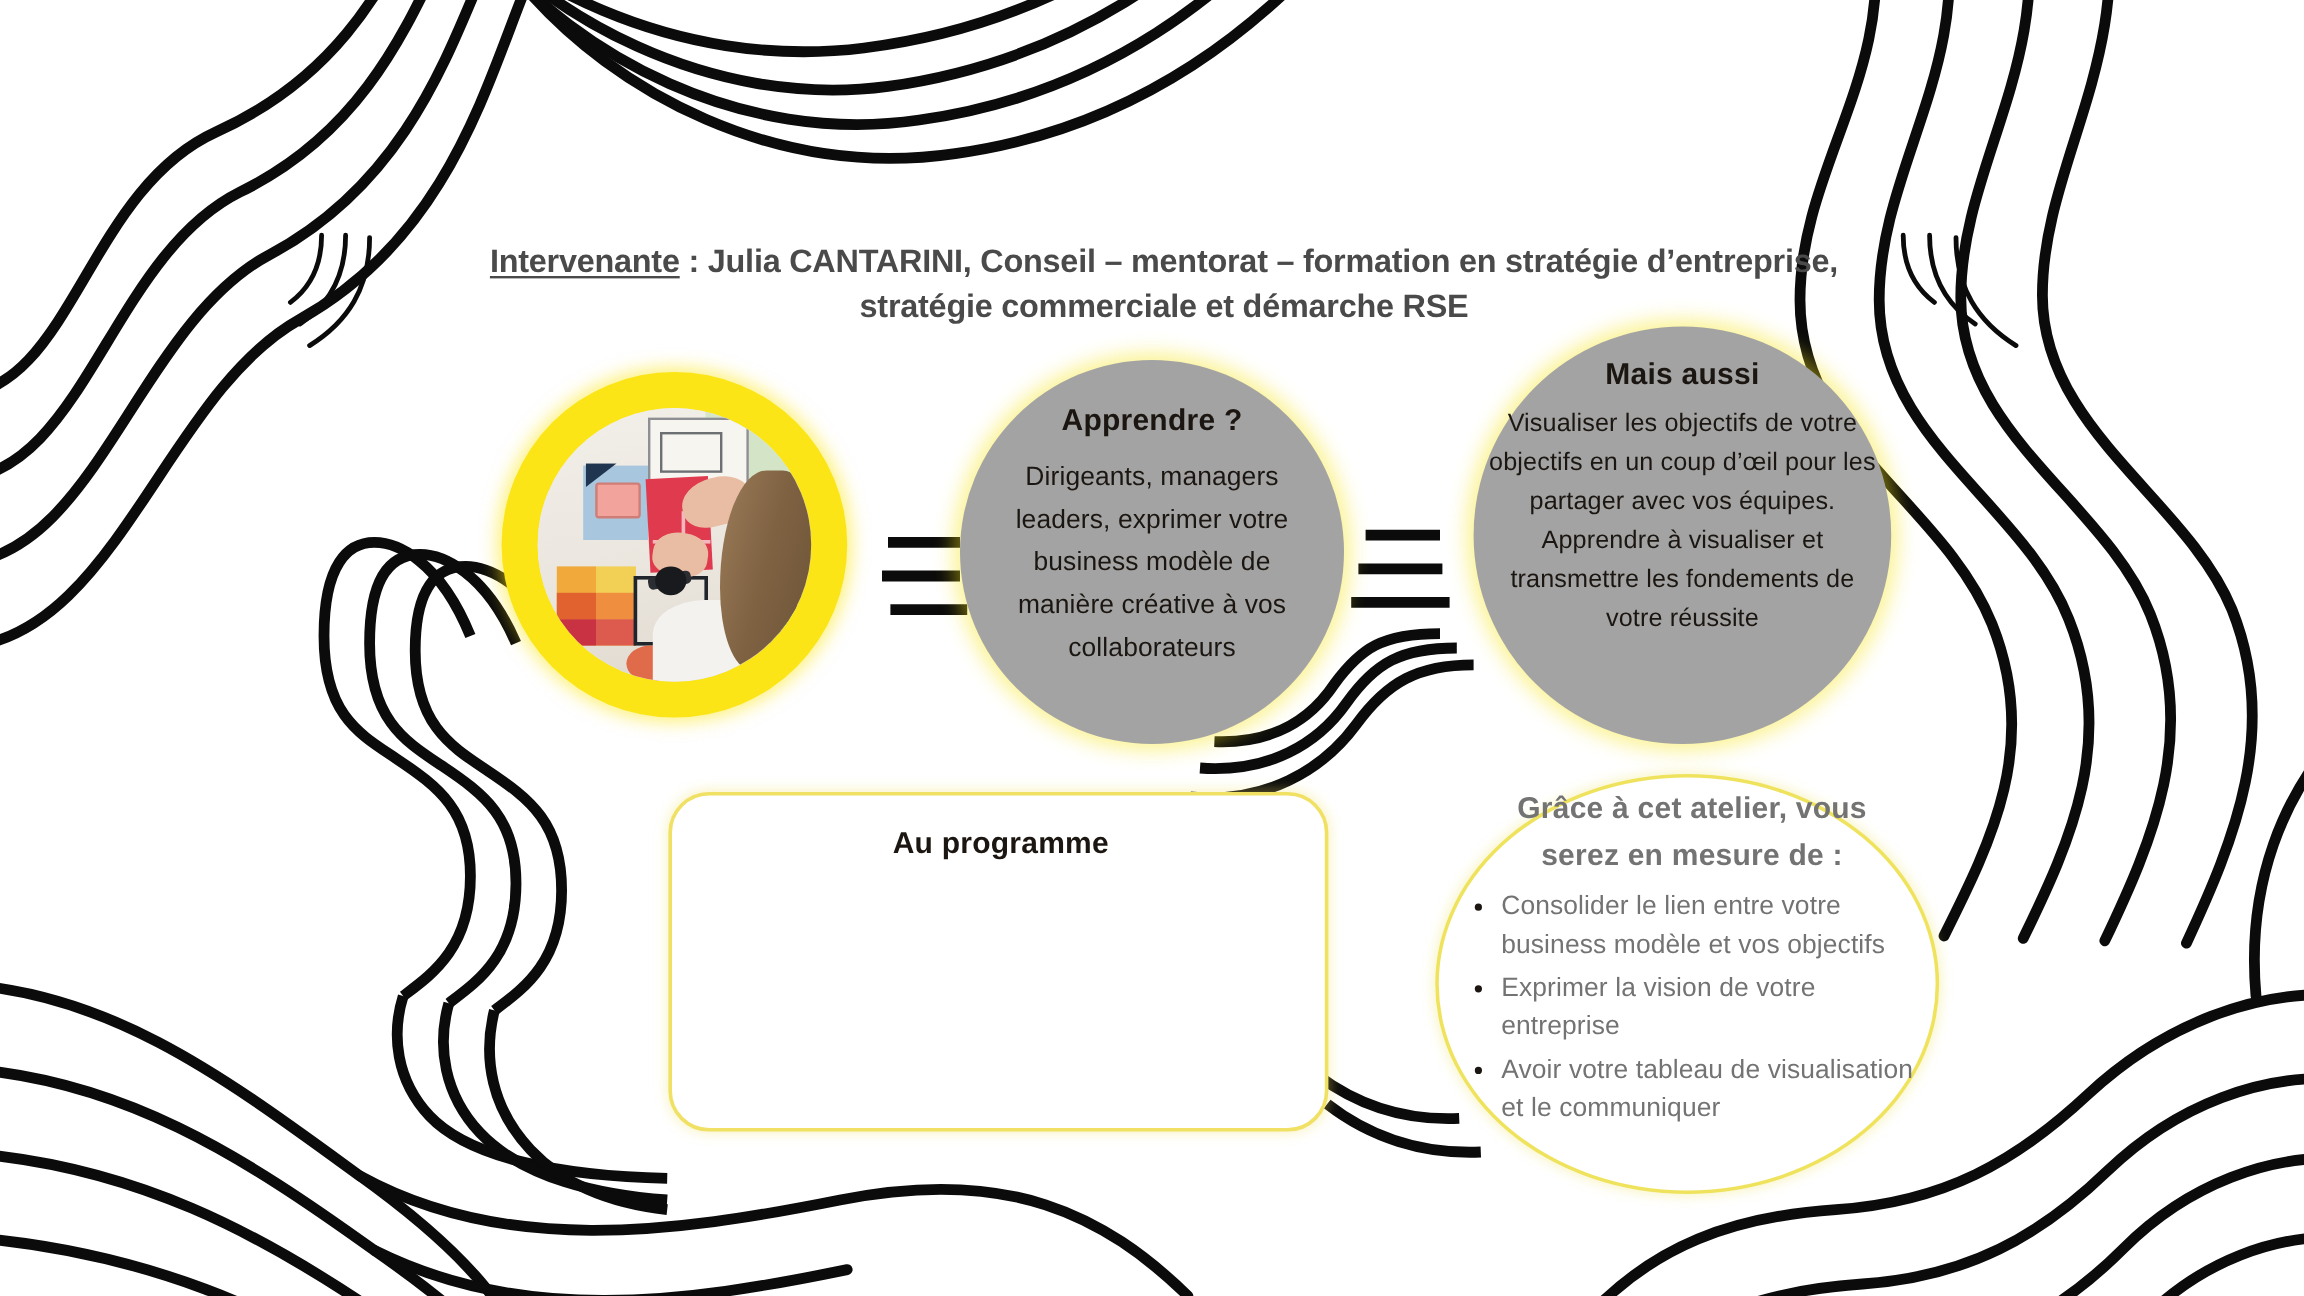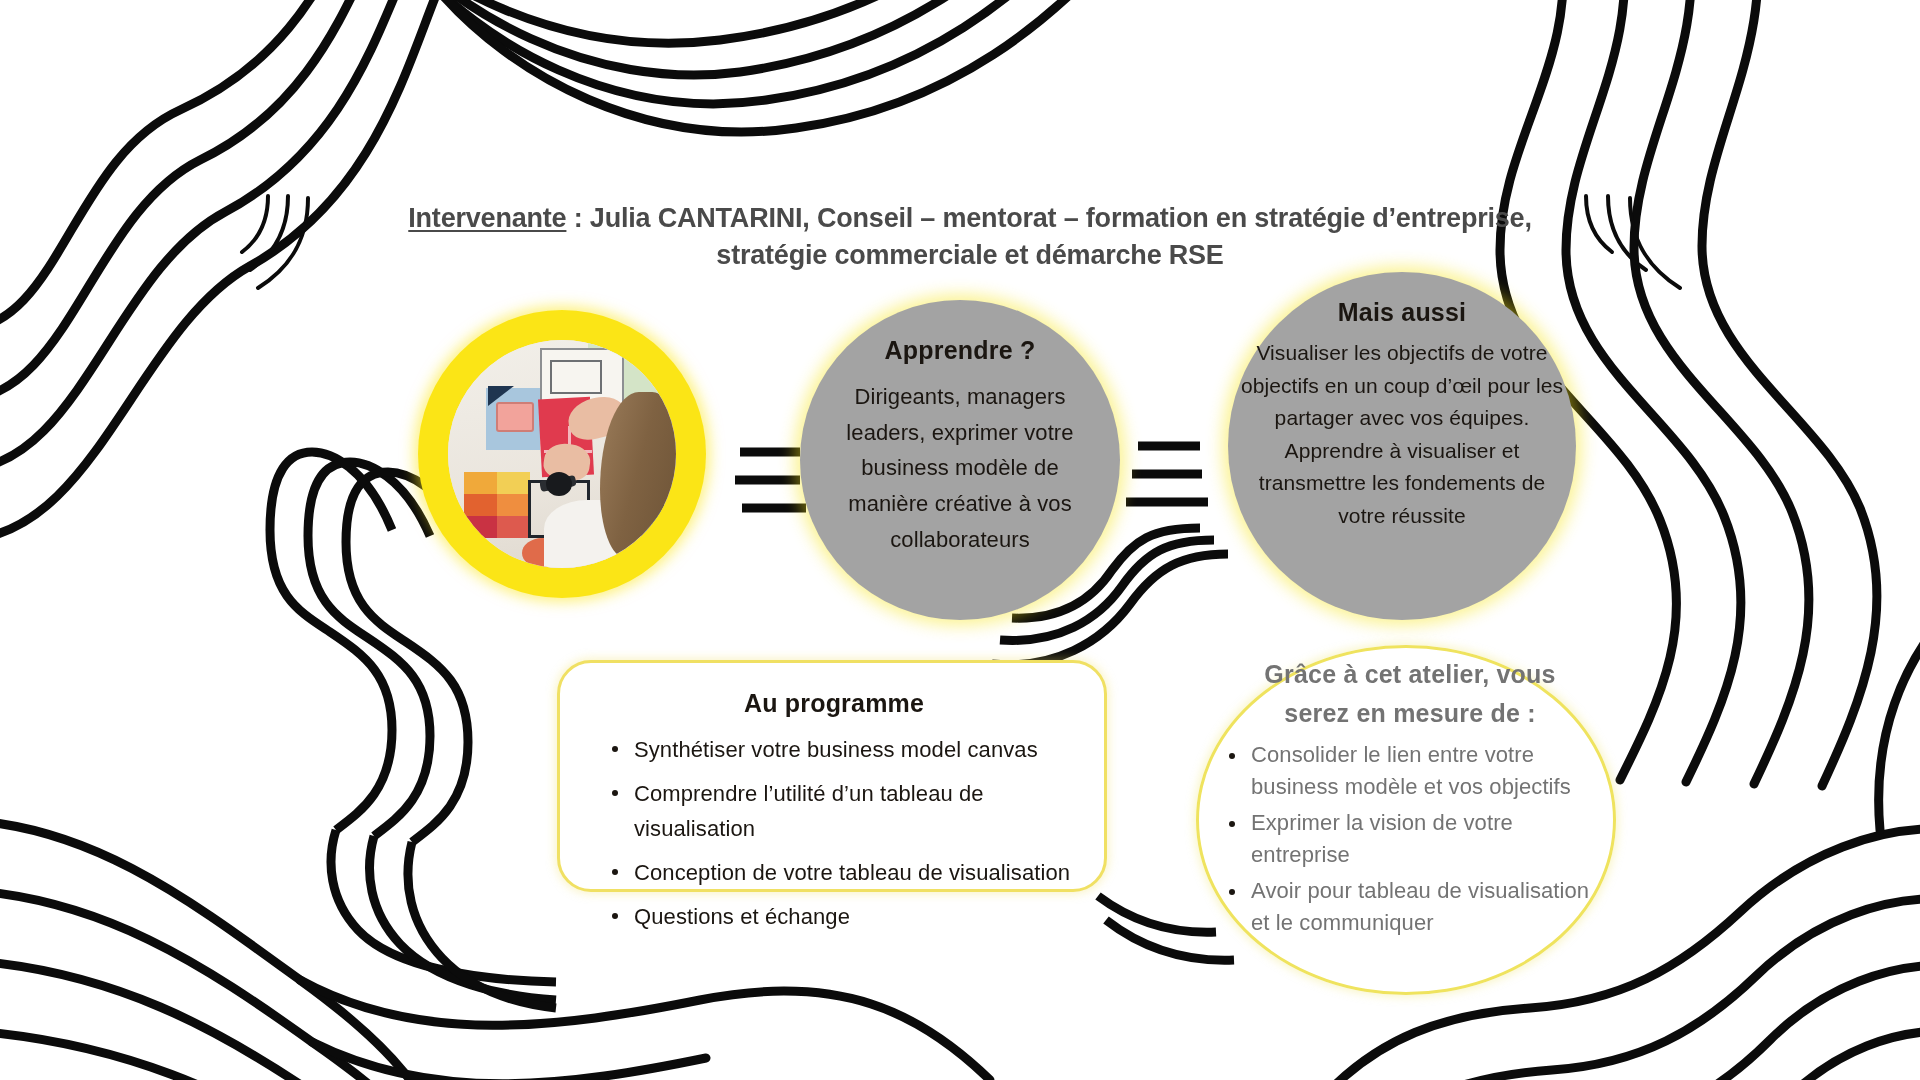--- a/index.html
+++ b/index.html
@@ -98,21 +98,21 @@
   #circle-pourquoi{left:800px;top:300px;width:320px;height:320px;padding-top:36px;box-sizing:border-box;}
   #circle-pourquoi .c-body{width:268px;margin-top:14px;}
 
   #circle-maisaussi{left:1228px;top:272px;width:348px;height:348px;padding-top:26px;box-sizing:border-box;}
   #circle-maisaussi .c-body{width:330px;margin-top:10px;font-size:21px;line-height:1.55;}
 
   
   .program-box{
     position:absolute;
     left:557px; top:660px;
-    width:550px; height:232px;
+    width:550px; height:283px;
     border:3px solid #F0E063;
     border-radius:34px;
     box-sizing:border-box;
     background:#ffffff;
     box-shadow:0 0 10px 2px rgba(240,224,99,.35);
     padding:26px 26px 0 30px;
     color:#1b1611;
   }
   .program-box .p-title{
     text-align:center;font-weight:700;font-size:25px;margin-bottom:14px;letter-spacing:.2px;
@@ -289,31 +289,25 @@
     <div class="c-body">Dirigeants, managers leaders, exprimer votre business modèle de manière créative à vos collaborateurs</div>
   </div>
 
   <div class="circle" id="circle-maisaussi">
     <div class="c-title">Mais aussi</div>
     <div class="c-body">Visualiser les objectifs de votre objectifs en un coup d’œil pour les partager avec vos équipes. Apprendre à visualiser et transmettre les fondements de votre réussite</div>
   </div>
 
   <div class="program-box">
     <div class="p-title">Au programme</div>
-    <ul class="bullets">
-      <li>Synthétiser votre business model canvas</li>
-      <li>Comprendre l’utilité d’un tableau de visualisation</li>
-      <li>Conception de votre tableau de visualisation</li>
-      <li>Questions et échange</li>
-    </ul>
   </div>
 
   <div class="grace-ellipse"></div>
   <div class="grace-content">
     <div class="g-title">Grâce à cet atelier, vous serez en mesure de :</div>
     <ul class="bullets">
       <li>Consolider le lien entre votre business modèle et vos objectifs</li>
       <li>Exprimer la vision de votre entreprise</li>
-      <li>Avoir pour tableau de visualisation et le communiquer</li>
+      <li>Avoir votre tableau de visualisation et le communiquer</li>
     </ul>
   </div>
 
 </div>
 
 </body></html>

